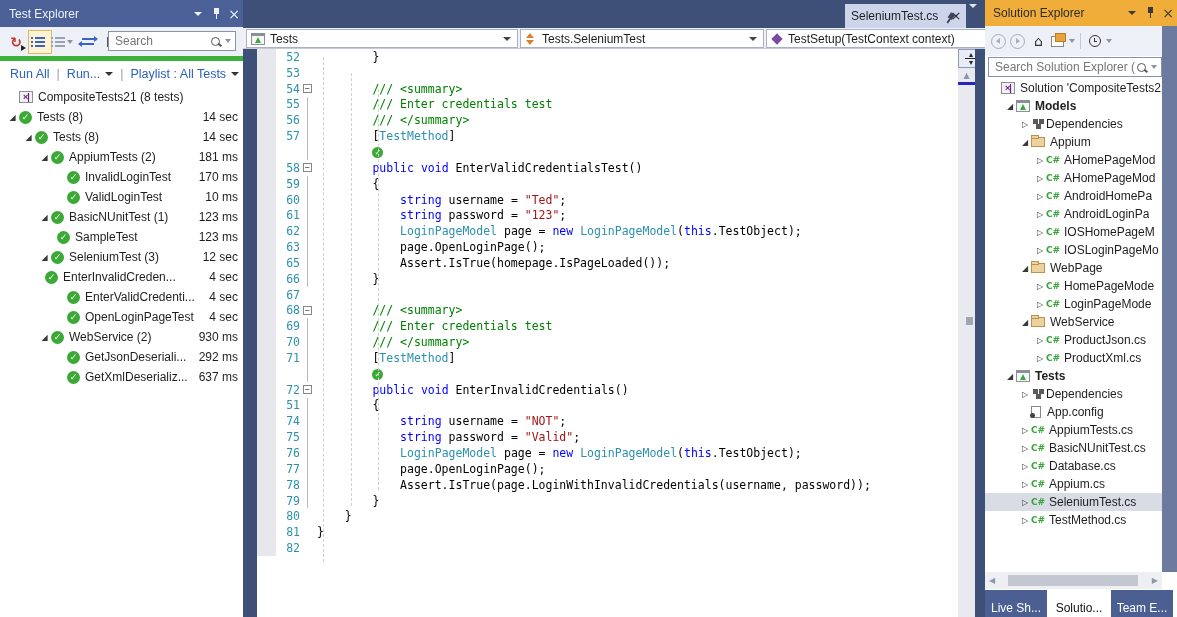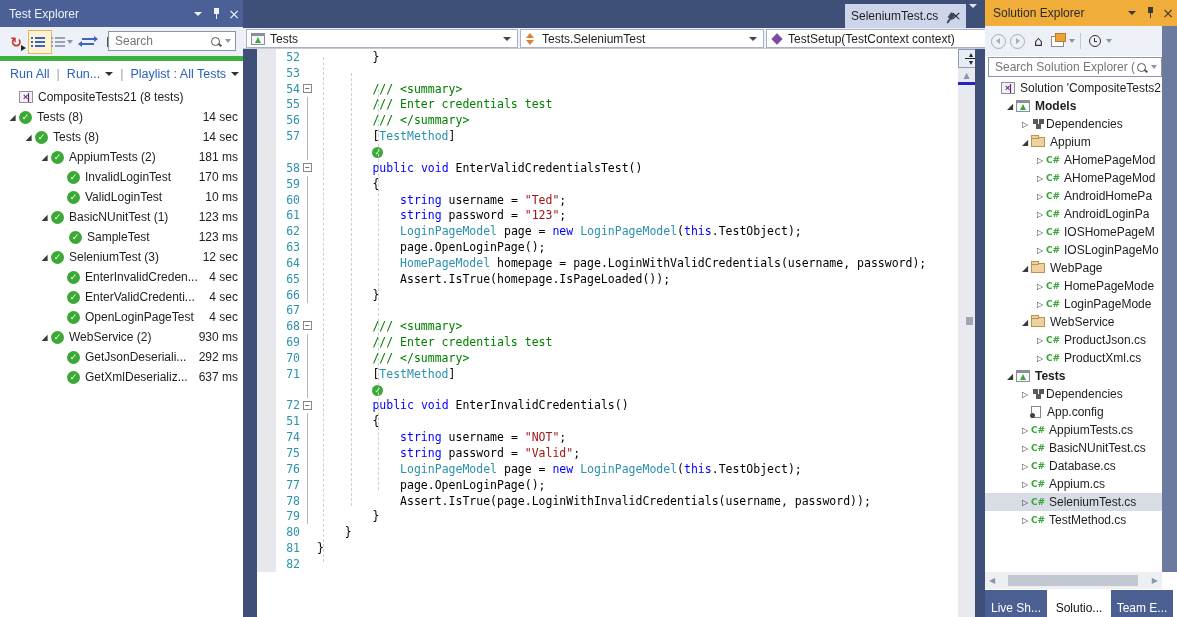--- a/index.html
+++ b/index.html
@@ -225,33 +225,33 @@
         <span class="chk"></span>
         <span class="te-lbl">ValidLoginTest</span>
         <span class="te-dur">10 ms</span>
       </div>
       <div class="te-row" style="padding-left: 38px;">
         <span class="exp">◢</span>
         <span class="chk"></span>
         <span class="te-lbl">BasicNUnitTest (1)</span>
         <span class="te-dur">123 ms</span>
       </div>
-      <div class="te-row" style="padding-left: 56px;">
+      <div class="te-row" style="padding-left: 44px;">
         <span class="exp"></span>
         <span class="chk"></span>
         <span class="te-lbl">SampleTest</span>
         <span class="te-dur">123 ms</span>
       </div>
       <div class="te-row" style="padding-left: 38px;">
         <span class="exp">◢</span>
         <span class="chk"></span>
         <span class="te-lbl">SeleniumTest (3)</span>
         <span class="te-dur">12 sec</span>
       </div>
-      <div class="te-row" style="padding-left: 54px;">
+      <div class="te-row" style="padding-left: 32px;">
         <span class="exp"></span>
         <span class="chk"></span>
         <span class="te-lbl">EnterInvalidCreden...</span>
         <span class="te-dur">4 sec</span>
       </div>
       <div class="te-row" style="padding-left: 54px;">
         <span class="exp"></span>
         <span class="chk"></span>
         <span class="te-lbl">EnterValidCredenti...</span>
         <span class="te-dur">4 sec</span>
@@ -391,26 +391,20 @@
           <span class="cl-code"><span class="tk-p">            </span><span class="tk-t">LoginPageModel</span><span class="tk-p"> page = </span><span class="tk-k">new</span><span class="tk-p"> </span><span class="tk-t">LoginPageModel</span><span class="tk-p">(</span><span class="tk-k">this</span><span class="tk-p">.TestObject);</span></span>
         </div>
         <div class="cl">
           <span class="cl-bp"></span>
           <span class="cl-num">63</span>
           <span class="cl-out oline"></span>
           <span class="cl-code"><span class="tk-p">            page.OpenLoginPage();</span></span>
         </div>
         <div class="cl">
           <span class="cl-bp"></span>
-          <span class="cl-num">64</span>
-          <span class="cl-out oline"></span>
-          <span class="cl-code"><span class="tk-p">            </span><span class="tk-t">HomePageModel</span><span class="tk-p"> homepage = page.LoginWithValidCredentials(username, password);</span></span>
-        </div>
-        <div class="cl">
-          <span class="cl-bp"></span>
           <span class="cl-num">65</span>
           <span class="cl-out oline"></span>
           <span class="cl-code"><span class="tk-p">            Assert.IsTrue(homepage.IsPageLoaded());</span></span>
         </div>
         <div class="cl">
           <span class="cl-bp"></span>
           <span class="cl-num">66</span>
           <span class="cl-out oline"></span>
           <span class="cl-code"><span class="tk-p">        }</span></span>
         </div>

